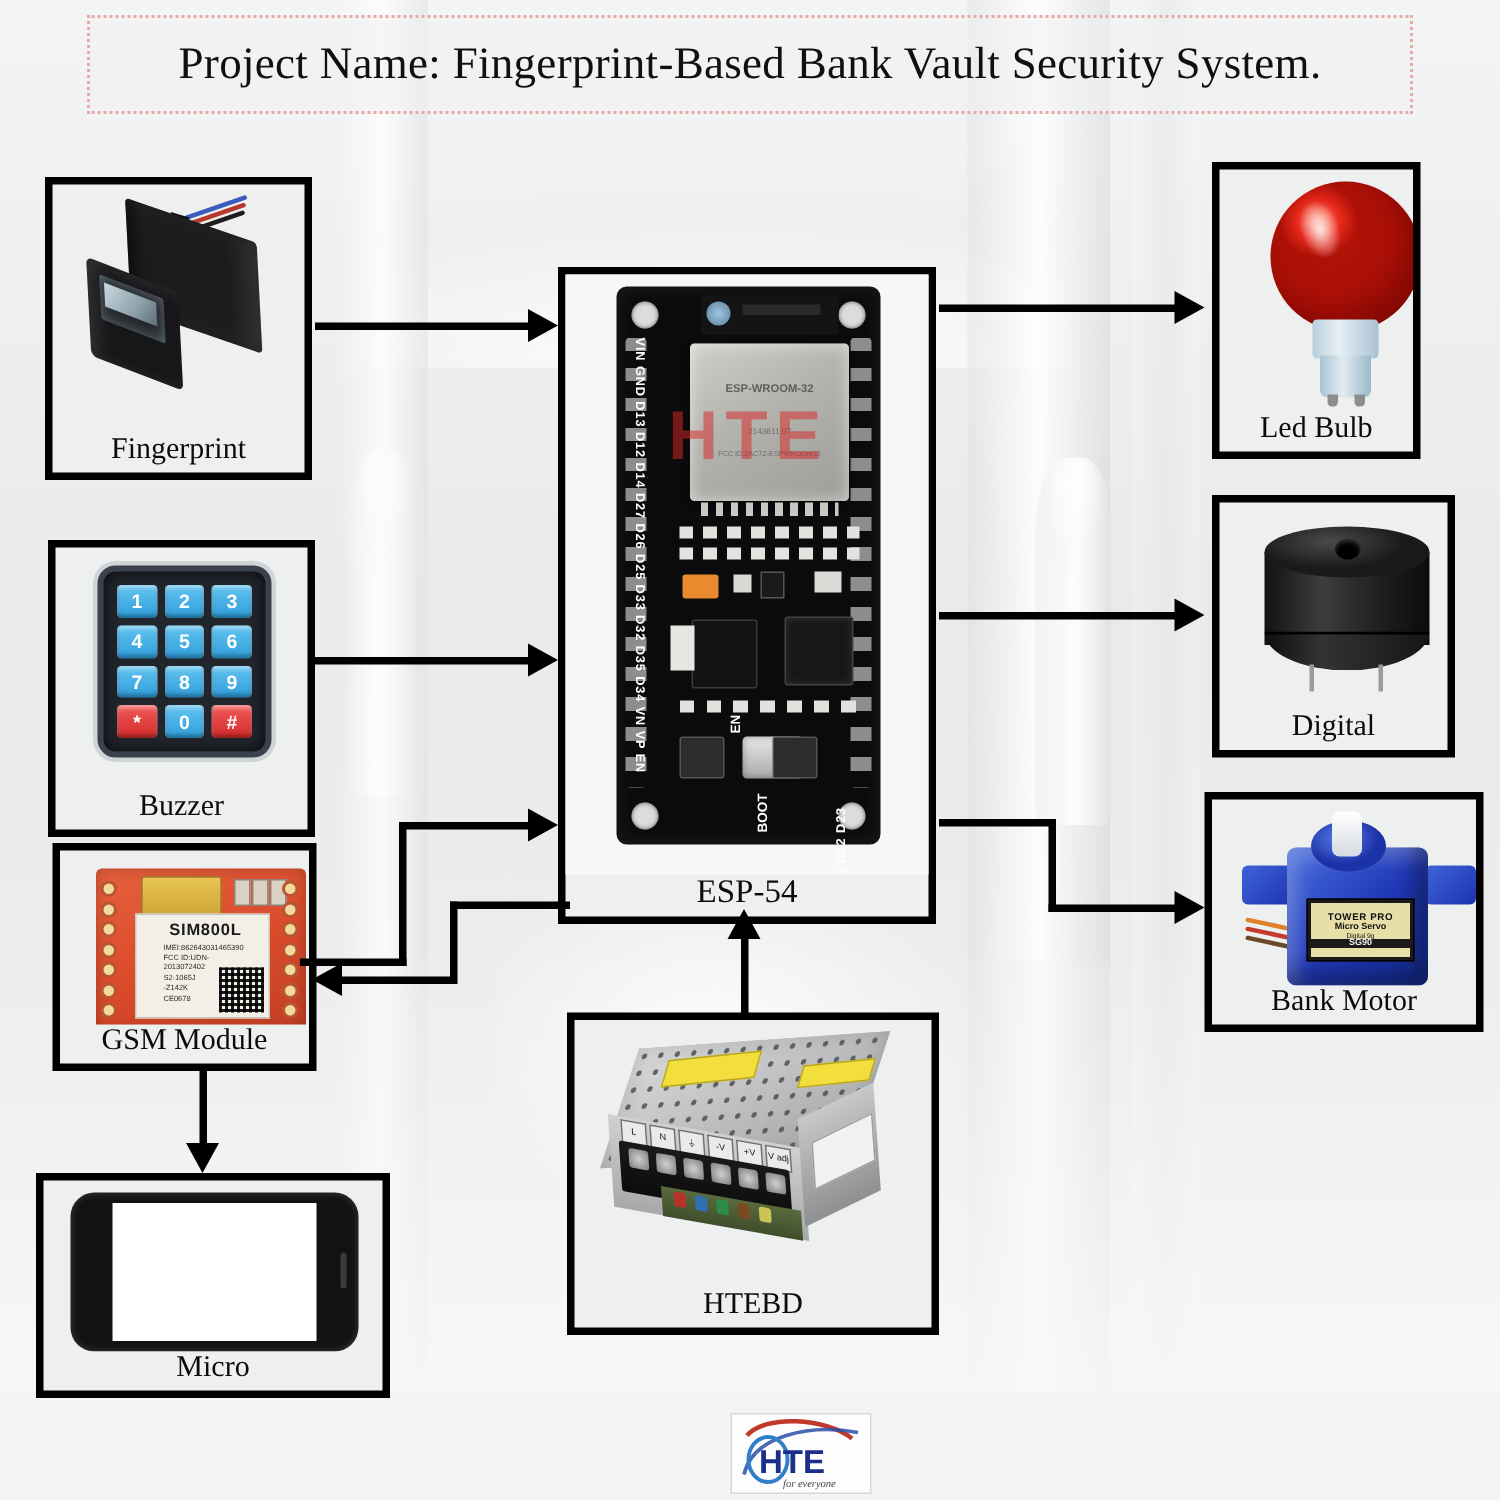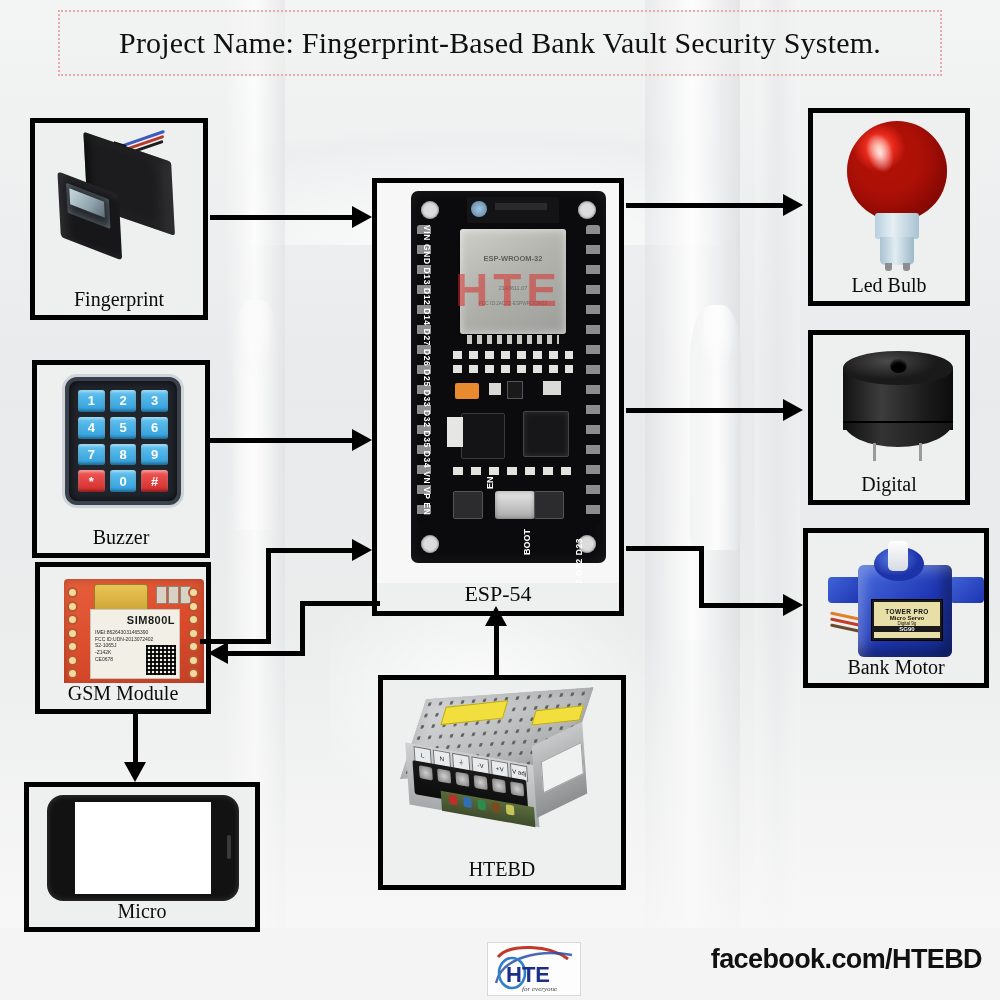--- a/index.html
+++ b/index.html
@@ -103,21 +103,21 @@
        box-shadow:inset 0 0 10px rgba(0,0,0,.25);}
   .gsm .pads-l{position:absolute;left:3px;top:8px;width:13px;height:94px;}
   .gsm .pads-r{position:absolute;right:3px;top:8px;width:13px;height:94px;}
   .gsm .pad{width:11px;height:11px;border-radius:50%;background:#f2d9a0;
       border:2px solid #b8562f;margin-bottom:2.5px;box-sizing:border-box;}
   .gsm .cap{position:absolute;left:30px;top:5px;width:52px;height:24px;
       background:linear-gradient(180deg,#e8c554,#c9a033);border-radius:3px;border:1px solid #9e7c22;}
   .gsm .smd{position:absolute;top:7px;width:9px;height:16px;background:#d9d2c4;border:1px solid #8d8578;}
   .gsm .label{position:absolute;left:26px;top:30px;width:90px;height:70px;background:#f2efe6;
       border:1px solid #cbc6ba;font-family:"Liberation Sans",sans-serif;font-size:5px;
-      color:#2a2a2a;line-height:1.35;padding:3px 4px;box-sizing:border-box;overflow:hidden;}
+      color:#2a2a2a;line-height:1.35;padding:3px 18px;box-sizing:border-box;overflow:hidden;}
   .gsm .label .big{font-size:11px;font-weight:700;letter-spacing:.5px;text-align:right;
       color:#1b1b1b;margin-bottom:1px;}
   .gsm .qr{position:absolute;right:3px;bottom:3px;width:30px;height:30px;
       background:
         repeating-linear-gradient(90deg,#1c1c1c 0 2px,#f2efe6 2px 4px),
         repeating-linear-gradient(0deg,#1c1c1c 0 2px,transparent 2px 4px);
       background-blend-mode:multiply;}
   
   .mob{position:absolute;left:18px;top:8px;width:192px;height:106px;background:#121212;
        border-radius:16px;box-shadow:inset 0 0 6px rgba(255,255,255,.18);}
@@ -337,21 +337,21 @@
       <div class="scr"></div>
       <div class="btn"></div>
     </div>
   </div>
   <div class="cap">Micro</div>
 </div>
 
 <div class="box" style="left:372px;top:178px;width:252px;height:438px;">
   <div class="art" style="background:#f7f7f7;">
     <div style="position:absolute;left:34px;top:8px;width:176px;height:372px;background:#0b0b0d;border-radius:7px;
-                box-shadow:inset 0 0 16px rgba(255,255,255,.07);padding-left:19px;">
+                box-shadow:inset 0 0 16px rgba(255,255,255,.07);">
 
       <div style="position:absolute;left:10px;top:10px;width:18px;height:18px;border-radius:50%;background:#dcdcdc;box-shadow:inset 0 0 3px #555;"></div>
       <div style="position:absolute;right:10px;top:10px;width:18px;height:18px;border-radius:50%;background:#dcdcdc;box-shadow:inset 0 0 3px #555;"></div>
       <div style="position:absolute;left:10px;bottom:10px;width:18px;height:18px;border-radius:50%;background:#dcdcdc;box-shadow:inset 0 0 3px #555;"></div>
       <div style="position:absolute;right:10px;bottom:10px;width:18px;height:18px;border-radius:50%;background:#dcdcdc;box-shadow:inset 0 0 3px #555;"></div>
 
       <div style="position:absolute;left:6px;top:34px;width:14px;height:300px;
                   background:repeating-linear-gradient(180deg,#8d8d8d 0 9px,#0b0b0d 9px 20px);border-radius:3px;"></div>
       <div style="position:absolute;right:6px;top:34px;width:14px;height:300px;
                   background:repeating-linear-gradient(180deg,#8d8d8d 0 9px,#0b0b0d 9px 20px);border-radius:3px;"></div>
@@ -452,21 +452,21 @@
         <div class="comp" style="left:22px;background:#2f6fb5;"></div>
         <div class="comp" style="left:36px;background:#2e8b4a;"></div>
         <div class="comp" style="left:50px;background:#7a4b1f;"></div>
         <div class="comp" style="left:64px;background:#c9c45a;"></div>
       </div>
     </div>
   </div>
   <div class="cap">HTEBD</div>
 </div>
 
-<div class="box" style="left:808px;top:108px;width:162px;height:198px;">
+<div class="box" style="left:808px;top:108px;width:139px;height:198px;">
   <div class="art">
     <div class="bulb">
       <div class="globe"></div>
       <div class="gloss"></div>
       <div class="neck"></div>
       <div class="base"></div>
       <div class="pin" style="left:42px;"></div>
       <div class="pin" style="left:60px;"></div>
     </div>
   </div>
@@ -505,21 +505,20 @@
           <div class="l3">Digital 9g</div>
           <div class="l4">SG90</div>
         </div>
       </div>
     </div>
   </div>
   <div class="cap">Bank Motor</div>
 </div>
 
 <div id="footer">
-  <div id="fb">facebook.com/HTEBD</div>
 </div>
 <div id="logo">
   <svg viewBox="0 0 92 52" width="92" height="52">
     <path d="M10 14 C22 0, 62 2, 80 16" stroke="#c0392b" stroke-width="3" fill="none"></path>
     <path d="M8 40 C14 14, 52 6, 84 12" stroke="#2a4fa8" stroke-width="2.4" fill="none" opacity=".85"></path>
     <ellipse cx="24" cy="30" rx="13" ry="15" stroke="#2f7fc9" stroke-width="2.6" fill="none"></ellipse>
     <text x="18" y="39" font-family="Liberation Sans, sans-serif" font-size="22" font-weight="bold" fill="#1b2f8a">HTE</text>
     <text x="34" y="48" font-family="Liberation Serif, serif" font-size="7" font-style="italic" fill="#444">for everyone</text>
   </svg>
 </div>

